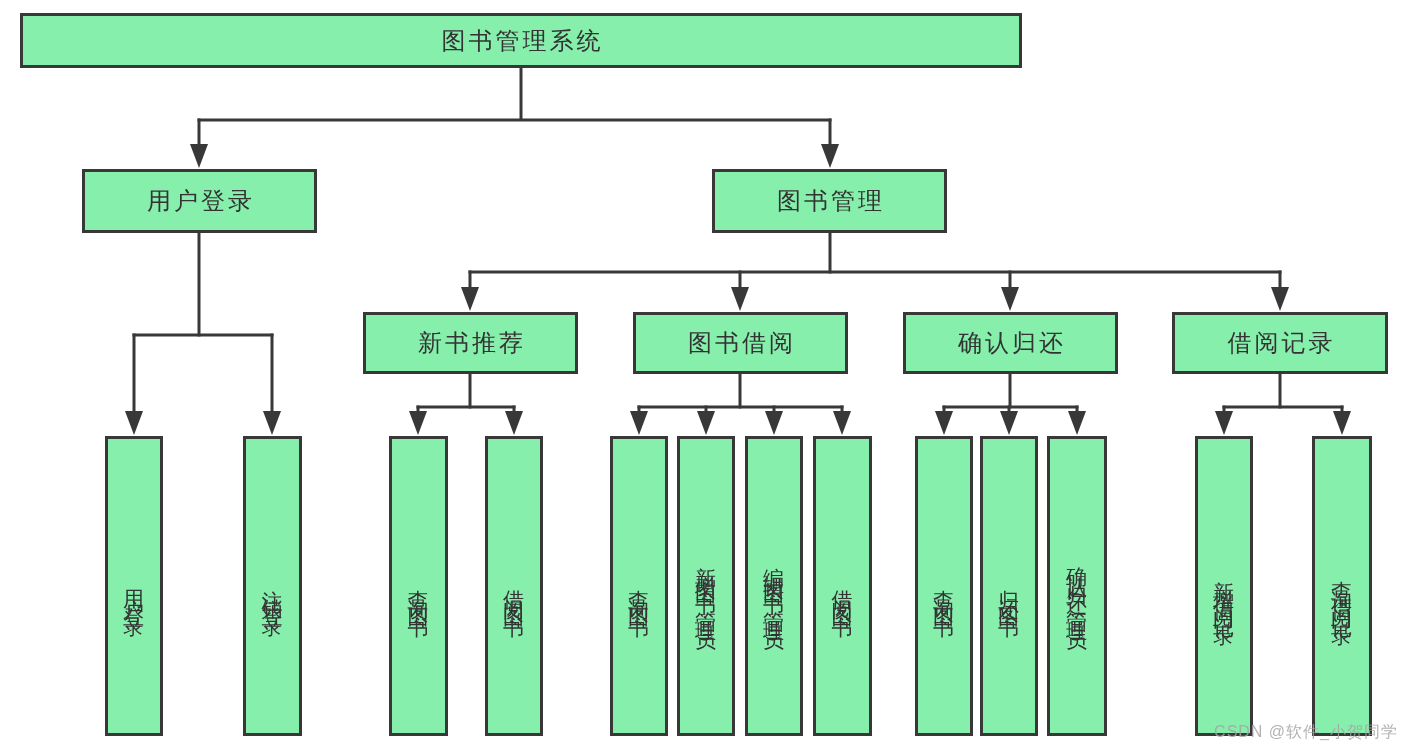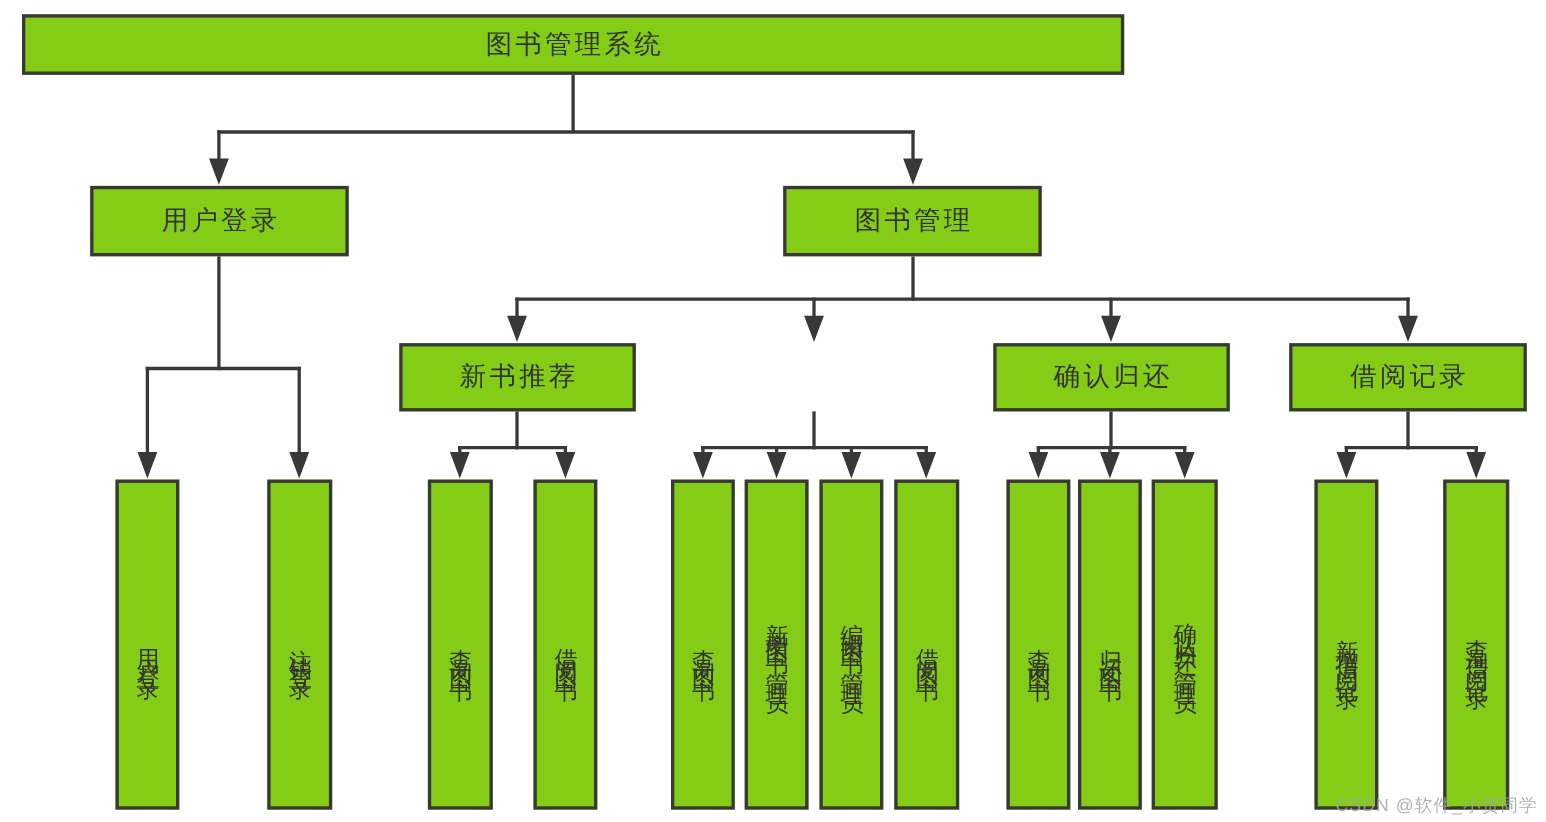--- a/index.html
+++ b/index.html
@@ -18,21 +18,21 @@
   svg.connectors {
     position: absolute;
     left: 0;
     top: 0;
     z-index: 1;
   }
   .node {
     position: absolute;
     box-sizing: border-box;
     border: 3px solid #383838;
-    background: #84cc16;
+    background: #86efac;
     display: flex;
     align-items: center;
     justify-content: center;
     color: #333333;
     z-index: 2;
   }
   .node .lbl {
     font-size: 24px;
     letter-spacing: 3px;
     text-indent: 3px;
@@ -135,20 +135,23 @@
   <div class="node" style="left:82px; top:169px; width:235px; height:64px">
     <span class="lbl">用户登录</span>
   </div>
   <div class="node" style="left:363px; top:312px; width:215px; height:62px">
     <span class="lbl">新书推荐</span>
   </div>
 
   <div class="node" style="left:712px; top:169px; width:235px; height:64px">
     <span class="lbl">图书管理</span>
   </div>
+  <div class="node" style="left:633px; top:312px; width:215px; height:62px">
+    <span class="lbl">图书借阅</span>
+  </div>
   <div class="node" style="left:903px; top:312px; width:215px; height:62px">
     <span class="lbl">确认归还</span>
   </div>
   <div class="node" style="left:1172px; top:312px; width:216px; height:62px">
     <span class="lbl">借阅记录</span>
   </div>
 
   <div class="node vert" style="left:105px; top:436px; width:58px; height:300px">
     <span class="lbl">用户登录</span>
   </div>

